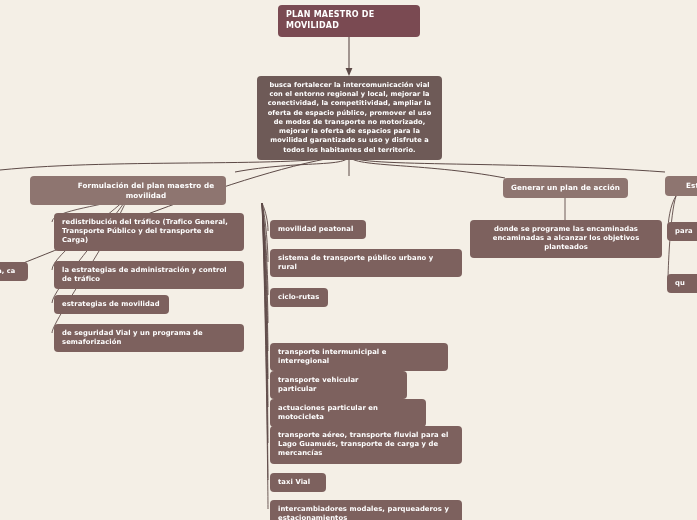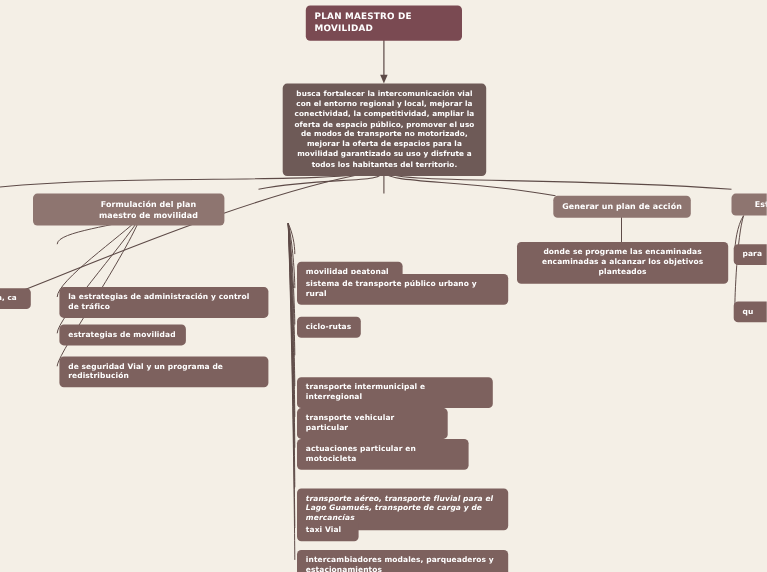--- a/index.html
+++ b/index.html
@@ -107,52 +107,55 @@
   </svg>
 
   <div class="node root" style="left:278px; top:5px; width:142px;">
     <span>PLAN MAESTRO DE MOVILIDAD</span>
   </div>
 
   <div class="node desc" style="left:257px; top:76px; width:185px;">
     <span>busca fortalecer la intercomunicación vial con el entorno regional y local, mejorar la conectividad, la competitividad, ampliar la oferta de espacio público, promover el uso de modos de transporte no motorizado, mejorar la oferta de espacios para la movilidad garantizado su uso y disfrute a todos los habitantes del territorio.</span>
   </div>
 
-  <div class="node branch" style="left:30px; top:176px; width:174px;padding-left:44px;">
+  <div class="node branch" style="left:30px; top:176px; width:196px;padding-left:44px;">
     <span>Formulación del plan maestro de movilidad</span>
+  </div>
+  <div class="node leaf" style="left:54px; top:213px; width:190px;">
+    <span>redistribución del tráfico (Trafico General, Transporte Público y del transporte de Carga)</span>
   </div>
   <div class="node leaf" style="left:54px; top:261px; width:190px;">
     <span>la estrategias de administración y control de tráfico</span>
   </div>
   <div class="node leaf" style="left:54px; top:295px; width:115px;">
     <span>estrategias de movilidad</span>
   </div>
   <div class="node leaf" style="left:54px; top:324px; width:190px;">
-    <span>de seguridad Vial y un programa de redistribución</span>
+    <span>de seguridad Vial y un programa de semaforización</span>
   </div>
 
-  <div class="node leaf" style="left:270px; top:238px; width:96px;">
+  <div class="node leaf" style="left:270px; top:220px; width:96px;">
     <span>movilidad peatonal</span>
   </div>
   <div class="node leaf" style="left:270px; top:249px; width:192px;">
     <span>sistema de transporte público urbano y rural</span>
   </div>
   <div class="node leaf" style="left:270px; top:288px; width:58px;">
     <span>ciclo-rutas</span>
   </div>
   <div class="node leaf" style="left:270px; top:343px; width:178px;">
     <span>transporte intermunicipal e interregional</span>
   </div>
   <div class="node leaf" style="left:270px; top:371px; width:137px;">
     <span>transporte vehicular particular</span>
   </div>
   <div class="node leaf" style="left:270px; top:399px; width:156px;">
     <span>actuaciones particular en motocicleta</span>
   </div>
-  <div class="node leaf" style="left:270px; top:444px; width:192px;font-style:italic;">
+  <div class="node leaf" style="left:270px; top:426px; width:192px;">
     <span>transporte aéreo, transporte fluvial para el Lago Guamués, transporte de carga y de mercancías</span>
   </div>
   <div class="node leaf" style="left:270px; top:473px; width:56px;">
     <span>taxi Vial</span>
   </div>
   <div class="node leaf" style="left:270px; top:500px; width:192px;">
     <span>intercambiadores modales, parqueaderos y estacionamientos</span>
   </div>
 
   <div class="node branch" style="left:503px; top:178px; width:125px;">

